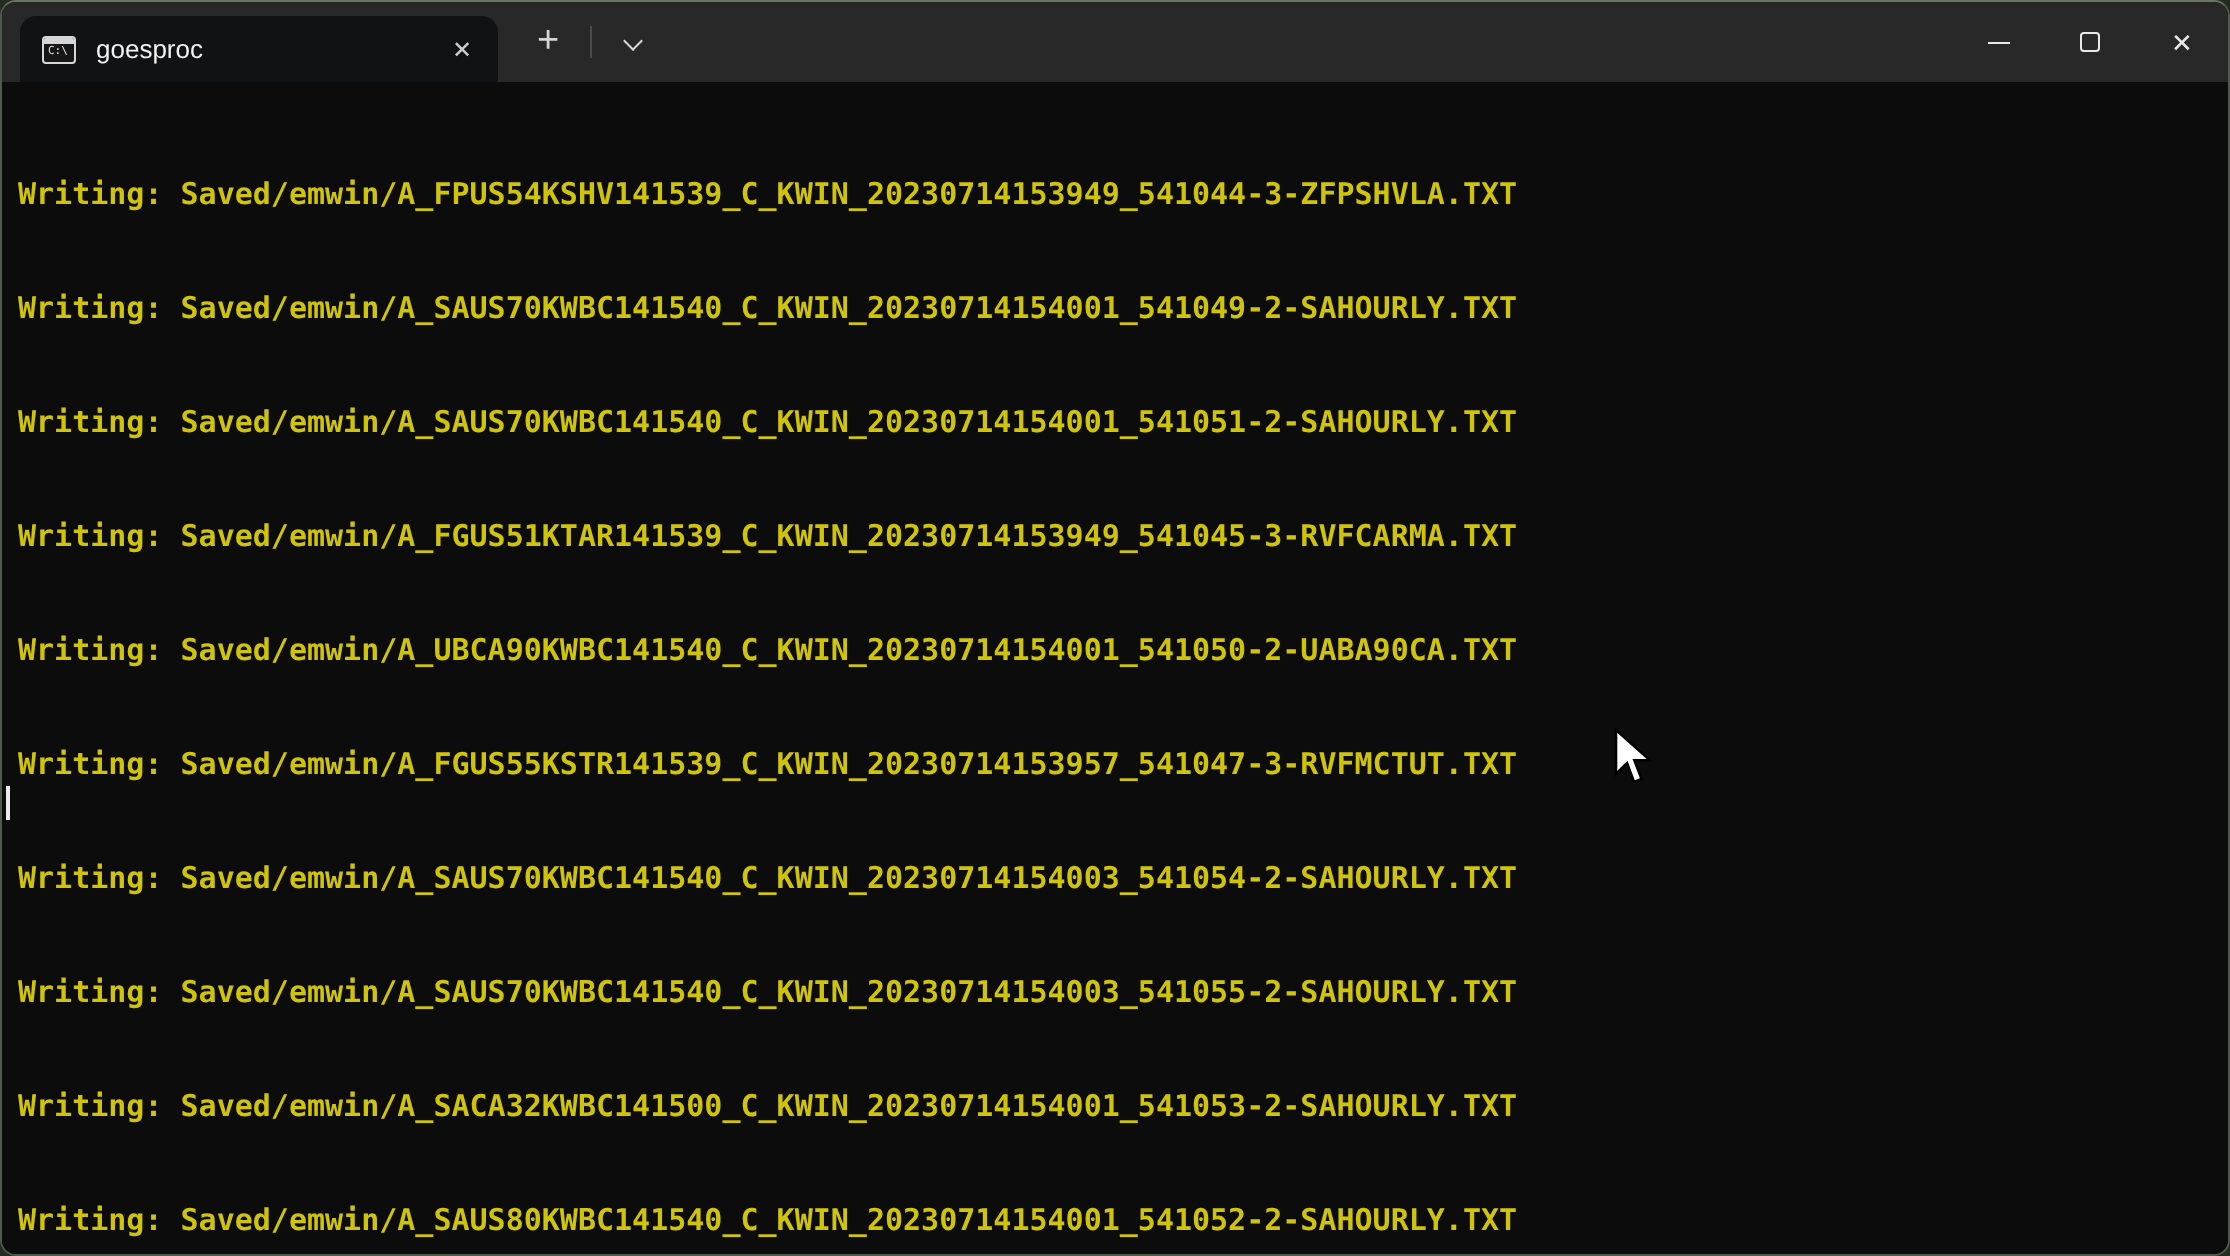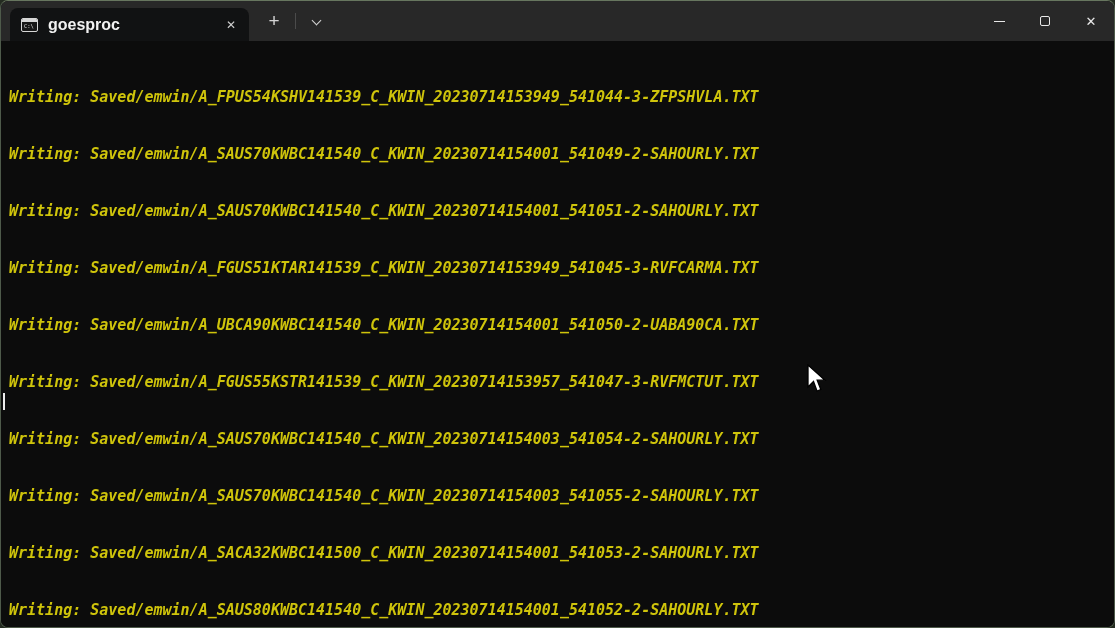--- a/index.html
+++ b/index.html
@@ -21,21 +21,21 @@
   }
   .cmd-icon {
     width:17px; height:14px; border:1px solid #d6d6d6; border-radius:2px;
     background:#161616; overflow:hidden; flex:none;
   }
   .cmd-icon-bar { display:block; height:3px; background:#d6d6d6; }
   .cmd-icon-text {
     display:block; font:5.5px/8px "DejaVu Sans Mono",monospace;
     color:#e2e2e2; padding-left:2px; letter-spacing:0;
   }
-  .tab-title { margin-left:10px; color:#f2f2f2; font-size:16px; font-weight:700; flex:1;
+  .tab-title { margin-left:10px; color:#f2f2f2; font-size:13px; font-weight:400; flex:1;
                white-space:nowrap; overflow:hidden; }
   .tab-close {
     width:24px; height:24px; border-radius:4px; color:#cfcfcf; font-size:12px;
     display:flex; align-items:center; justify-content:center; cursor:pointer;
   }
 
   .new-tab-btn {
     position:absolute; left:257px; top:8px; width:32px; height:26px; border-radius:4px;
     color:#d4d4d4; font-size:19px; font-weight:300; line-height:24px; text-align:center; cursor:pointer;
   }
@@ -55,21 +55,21 @@
   .minimize-glyph { display:block; width:11px; height:1px; background:#e8e8e8; }
   .maximize-glyph { display:block; width:10px; height:10px; border:1.2px solid #e8e8e8; border-radius:2px; }
 
   
   .terminal {
     position:absolute; top:40px; left:0; right:0; bottom:0;
     background:#0c0c0c; padding:9px 8px;
     font:bold 15px/19px "DejaVu Sans Mono","Liberation Mono",monospace;
     color:#cfc40b; white-space:pre; letter-spacing:0;
   }
-  .term-line { height:19px;font-style:italic; }
+  .term-line { height:19px; }
 
   .text-cursor {
     position:absolute; left:2px; top:352px; width:2px; height:17px; background:#ececec;
   }
 
   .mouse-pointer { position:absolute; left:806px; top:364px; pointer-events:none; }
 </style>
 </head>
 <body>
 

